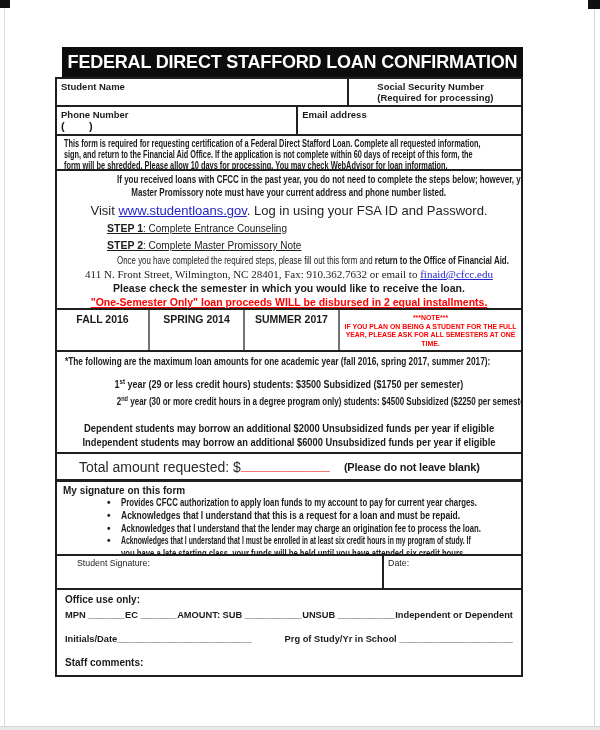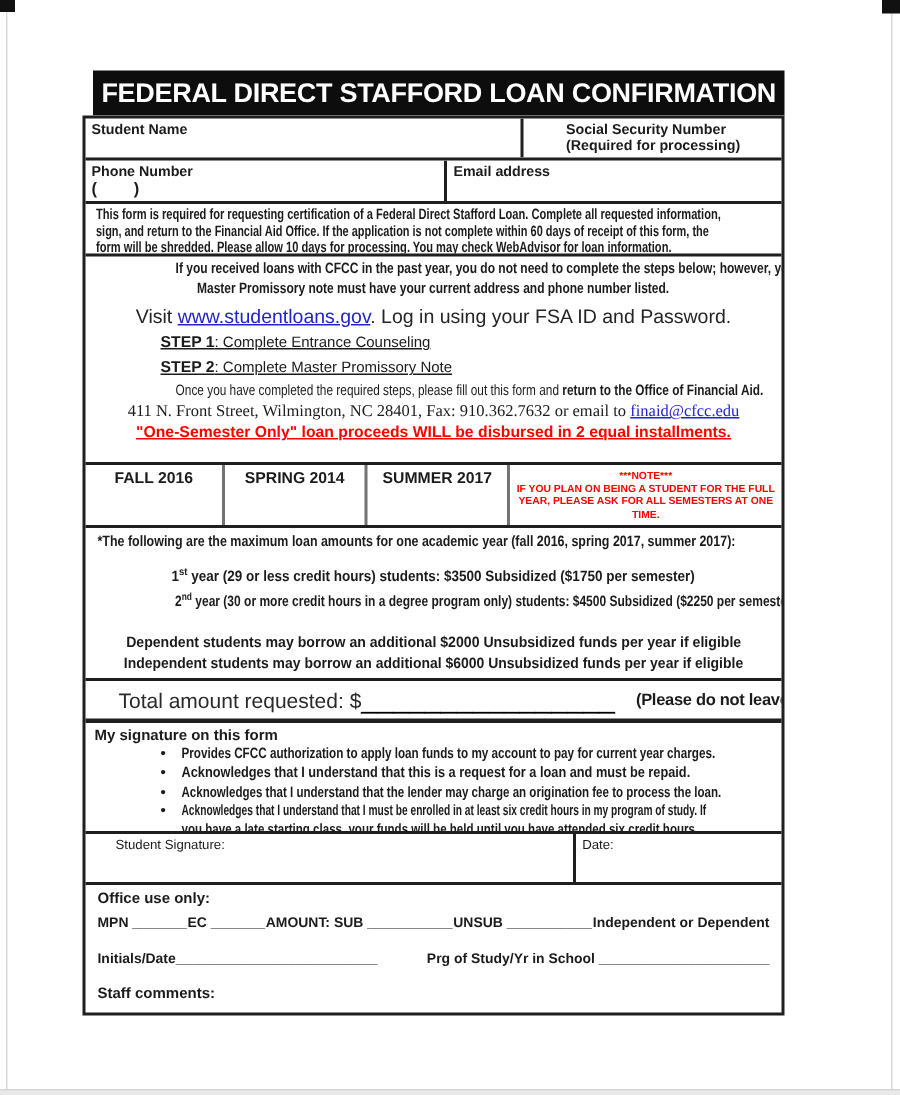--- a/index.html
+++ b/index.html
@@ -49,21 +49,21 @@
   .sem-note{flex:1;border-right:none;color:#fe0000;font-weight:bold;font-size:6.9px;line-height:8.5px;padding-top:4px;}
 
   .amounts{height:102px;padding:3px 8px 0;}
   .amounts .head{font-weight:bold;font-size:10px;line-height:14px;}
   .amounts .cline{text-align:center;font-weight:bold;font-size:10px;line-height:14px;}
   .amounts .red{color:#fe0000;}
   sup{font-size:7px;}
 
   .total{height:28px;display:flex;align-items:center;padding-left:22px;border-bottom-width:3px;}
   .total-label{font-size:14px;color:#2a2a2a;white-space:nowrap;}
-  .total-blank{font-size:19px;color:#000000;white-space:nowrap;}
+  .total-blank{font-size:10px;color:#ef4444;white-space:nowrap;}
   .total-note{font-weight:bold;font-size:11px;margin-left:14px;letter-spacing:-0.2px;white-space:nowrap;}
 
   .sigblk{height:74px;padding:2px 6px 0;}
   .sigblk .head{font-weight:bold;font-size:10px;line-height:13px;}
   .brow{display:flex;padding-left:44px;font-weight:bold;font-size:10px;line-height:12.8px;}
   .brow .glyph{width:14px;flex:none;}
   .bcont{padding-left:58px;font-weight:bold;font-size:10px;line-height:12.8px;}
 
   .sigrow{height:34px;display:flex;font-size:8.8px;}
   .sig-left{flex:0 0 70.5%;border-right:2px solid #1f1f1f;box-sizing:border-box;padding:2px 20px;}
@@ -132,20 +132,21 @@
           <b>STEP 2</b><span>: Complete  Master Promissory Note</span>
         </div>
         <div class="completed">
           <span class="cond cc" style="--sx:.79">
             <span>Once you have completed the required steps, please fill out this form and </span><b>return to the Office of Financial Aid.</b>
           </span>
         </div>
         <div class="addr">
           <span>411 N. Front Street, Wilmington, NC 28401, Fax: 910.362.7632 or email to </span><span class="link">finaid@cfcc.edu</span>
         </div>
+        <div class="check">Please check the semester in which you would like to receive the loan.</div>
         <div class="warn">"One-Semester Only" loan proceeds WILL be disbursed in 2 equal installments.</div>
       </div>
 
       <div class="sec sems">
         <div class="sem-cell" style="flex:0 0 93px;">
           <span>FALL 2016</span>
         </div>
         <div class="sem-cell" style="flex:0 0 95px;">
           <span>SPRING 2014</span>
         </div>

